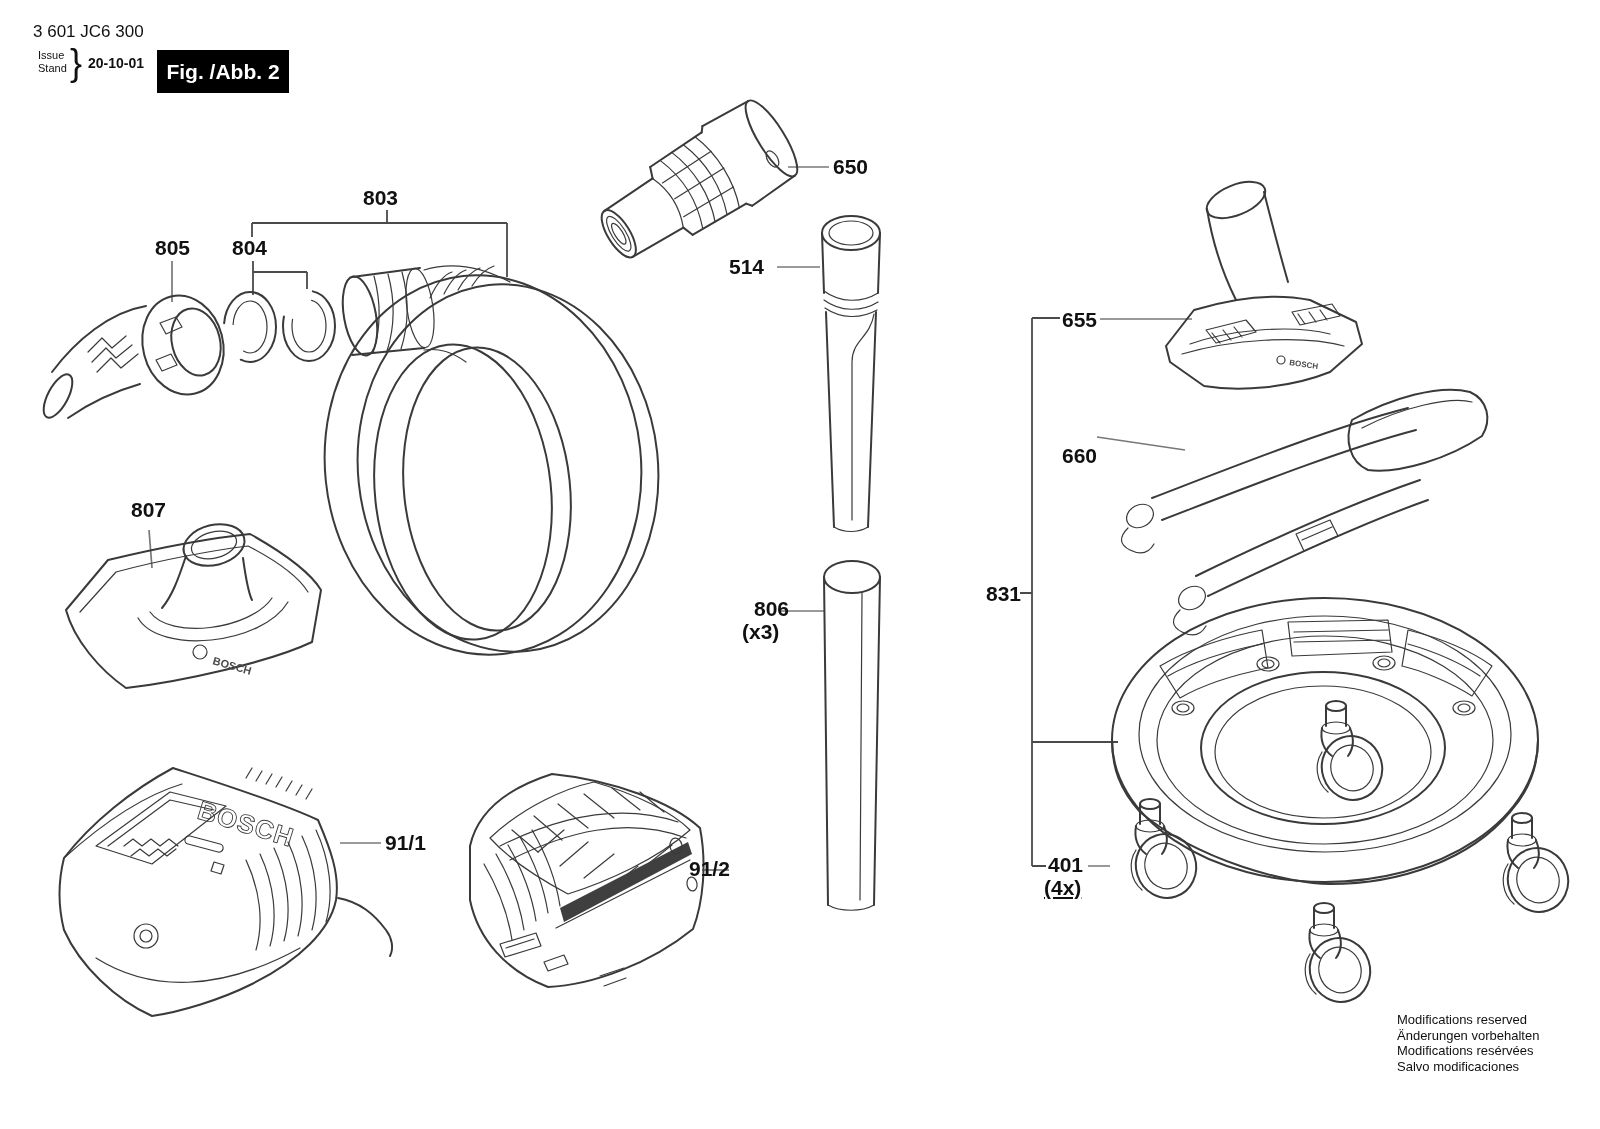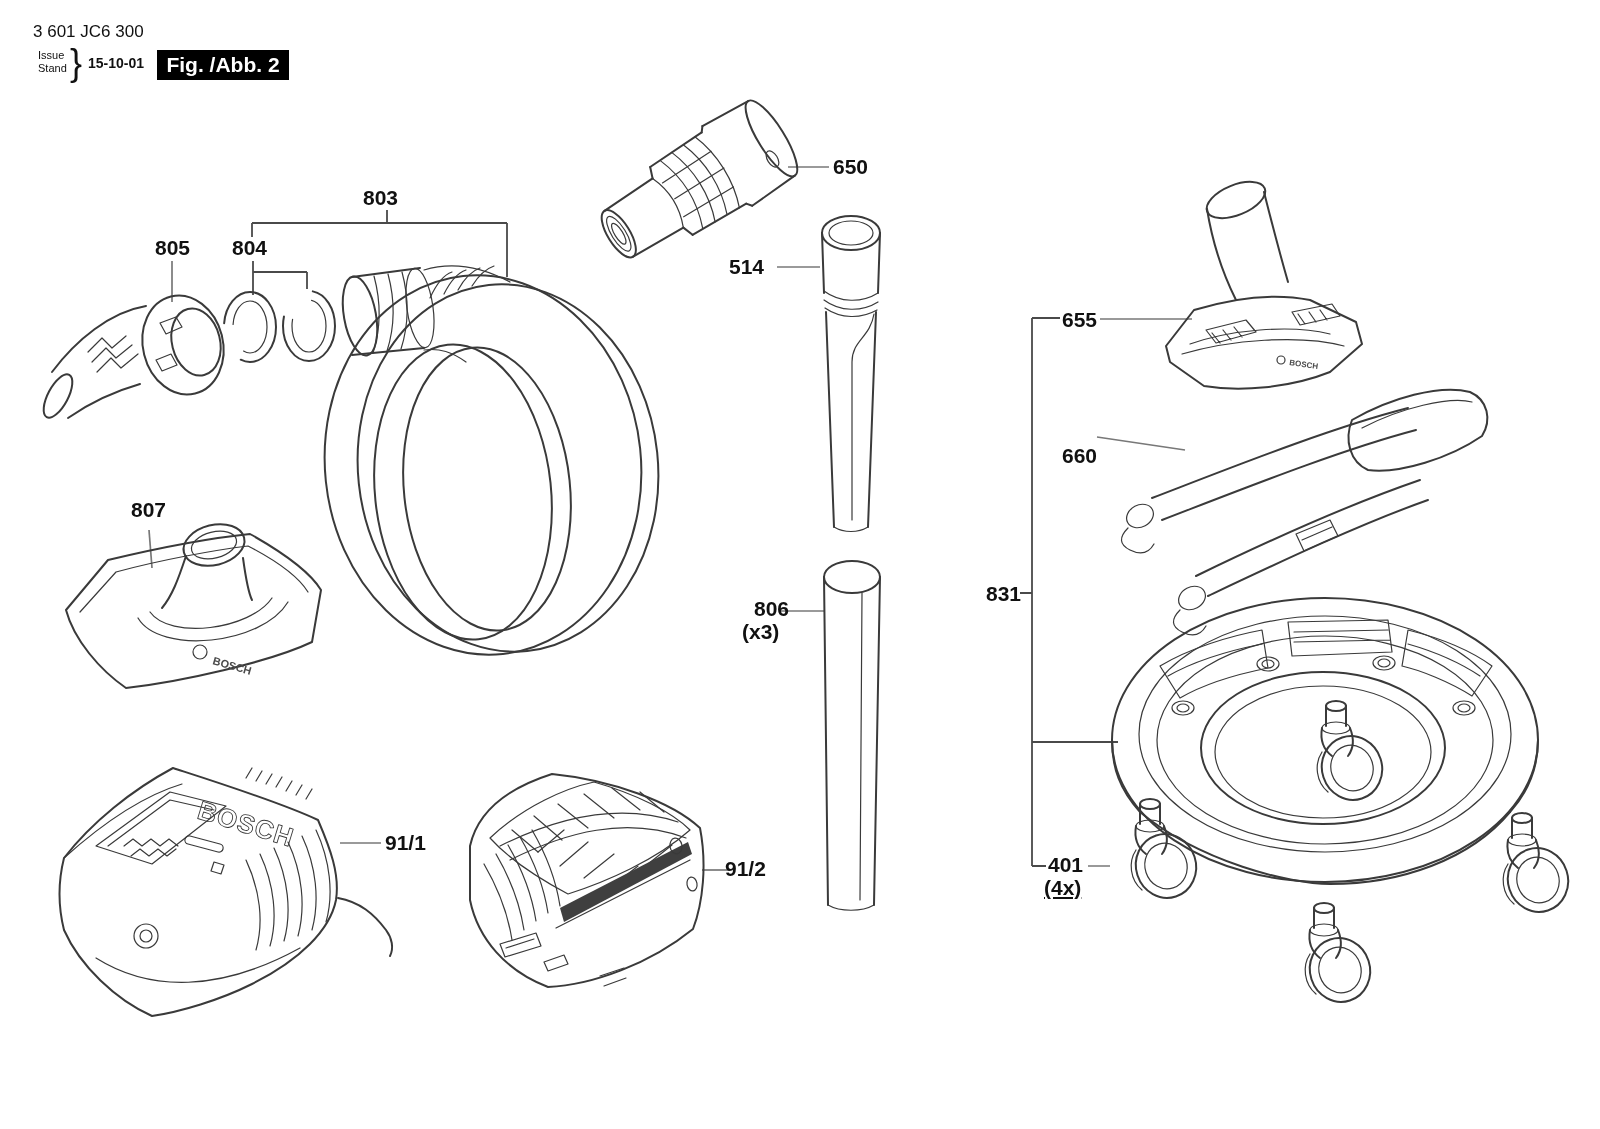--- a/index.html
+++ b/index.html
@@ -11,21 +11,21 @@
   g.art .fill{fill:#3f3f3f;stroke:none;}
   .leader{fill:none;stroke:#787878;stroke-width:1.7;}
   .bracket{fill:none;stroke:#4a4a4a;stroke-width:1.8;}
   .brand-outline{font-weight:bold;fill:#ffffff;stroke:#3a3a3a;stroke-width:0.9;letter-spacing:1px;}
   .brand-small{font-weight:bold;fill:#4a4a4a;stroke:none;}
   .plabel{position:absolute;font-size:21px;font-weight:bold;white-space:nowrap;}
   .hdr-num{position:absolute;left:33px;top:22px;font-size:17px;font-weight:normal;}
   .hdr-issue{position:absolute;left:38px;top:49px;font-size:11px;line-height:13px;}
   .hdr-brace{position:absolute;left:70px;top:42px;font-size:36px;font-weight:300;}
   .hdr-date{position:absolute;left:88px;top:55px;font-size:14px;font-weight:bold;}
-  .fig-badge{position:absolute;left:157px;top:50px;width:132px;height:30px;background:#000;
+  .fig-badge{position:absolute;left:157px;top:50px;width:132px;height:43px;background:#000;
              color:#fff;font-size:21px;font-weight:bold;display:flex;align-items:center;justify-content:center;}
   .footer{position:absolute;left:1397px;top:1012px;font-size:13px;line-height:15.5px;}
 </style>
 </head>
 <body>
 
 <div class="canvas">
 
   <svg viewBox="0 0 1600 1129" width="1600" height="1129">
 
@@ -228,35 +228,41 @@
       <path class="thin" d="M -14,46 C -22,58 -20,76 -8,86"></path>
     </g>
   </svg>
 
   <div class="hdr-num">3 601 JC6 300</div>
   <div class="hdr-issue">
     <div>Issue</div>
     <div>Stand</div>
   </div>
   <div class="hdr-brace">}</div>
-  <div class="hdr-date">15-10-01</div>
+  <div class="hdr-date">20-10-01</div>
   <div class="fig-badge">
     <span>Fig. /Abb. 2</span>
   </div>
 
   <div class="plabel" style="left:363px;top:186px;">803</div>
   <div class="plabel" style="left:232px;top:236px;">804</div>
   <div class="plabel" style="left:155px;top:236px;">805</div>
   <div class="plabel" style="left:833px;top:155px;">650</div>
   <div class="plabel" style="left:729px;top:255px;">514</div>
   <div class="plabel" style="left:754px;top:597px;">806</div>
   <div class="plabel" style="left:742px;top:620px;">(x3)</div>
   <div class="plabel" style="left:131px;top:498px;">807</div>
   <div class="plabel" style="left:385px;top:831px;">91/1</div>
-  <div class="plabel" style="left:725px;top:857px;">91/2</div>
+  <div class="plabel" style="left:689px;top:857px;">91/2</div>
   <div class="plabel" style="left:1062px;top:308px;">655</div>
   <div class="plabel" style="left:1062px;top:425px;margin-top:19px;">660</div>
   <div class="plabel" style="left:986px;top:582px;text-align:center;">831</div>
   <div class="plabel" style="left:1048px;top:853px;">401</div>
   <div class="plabel" style="left:1044px;top:876px;text-decoration:underline;">(4x)</div>
 
+  <div class="footer">
+    <div>Modifications reserved</div>
+    <div>Änderungen vorbehalten</div>
+    <div>Modifications resérvées</div>
+    <div>Salvo modificaciones</div>
+  </div>
 
 </div>
 
 </body></html>

